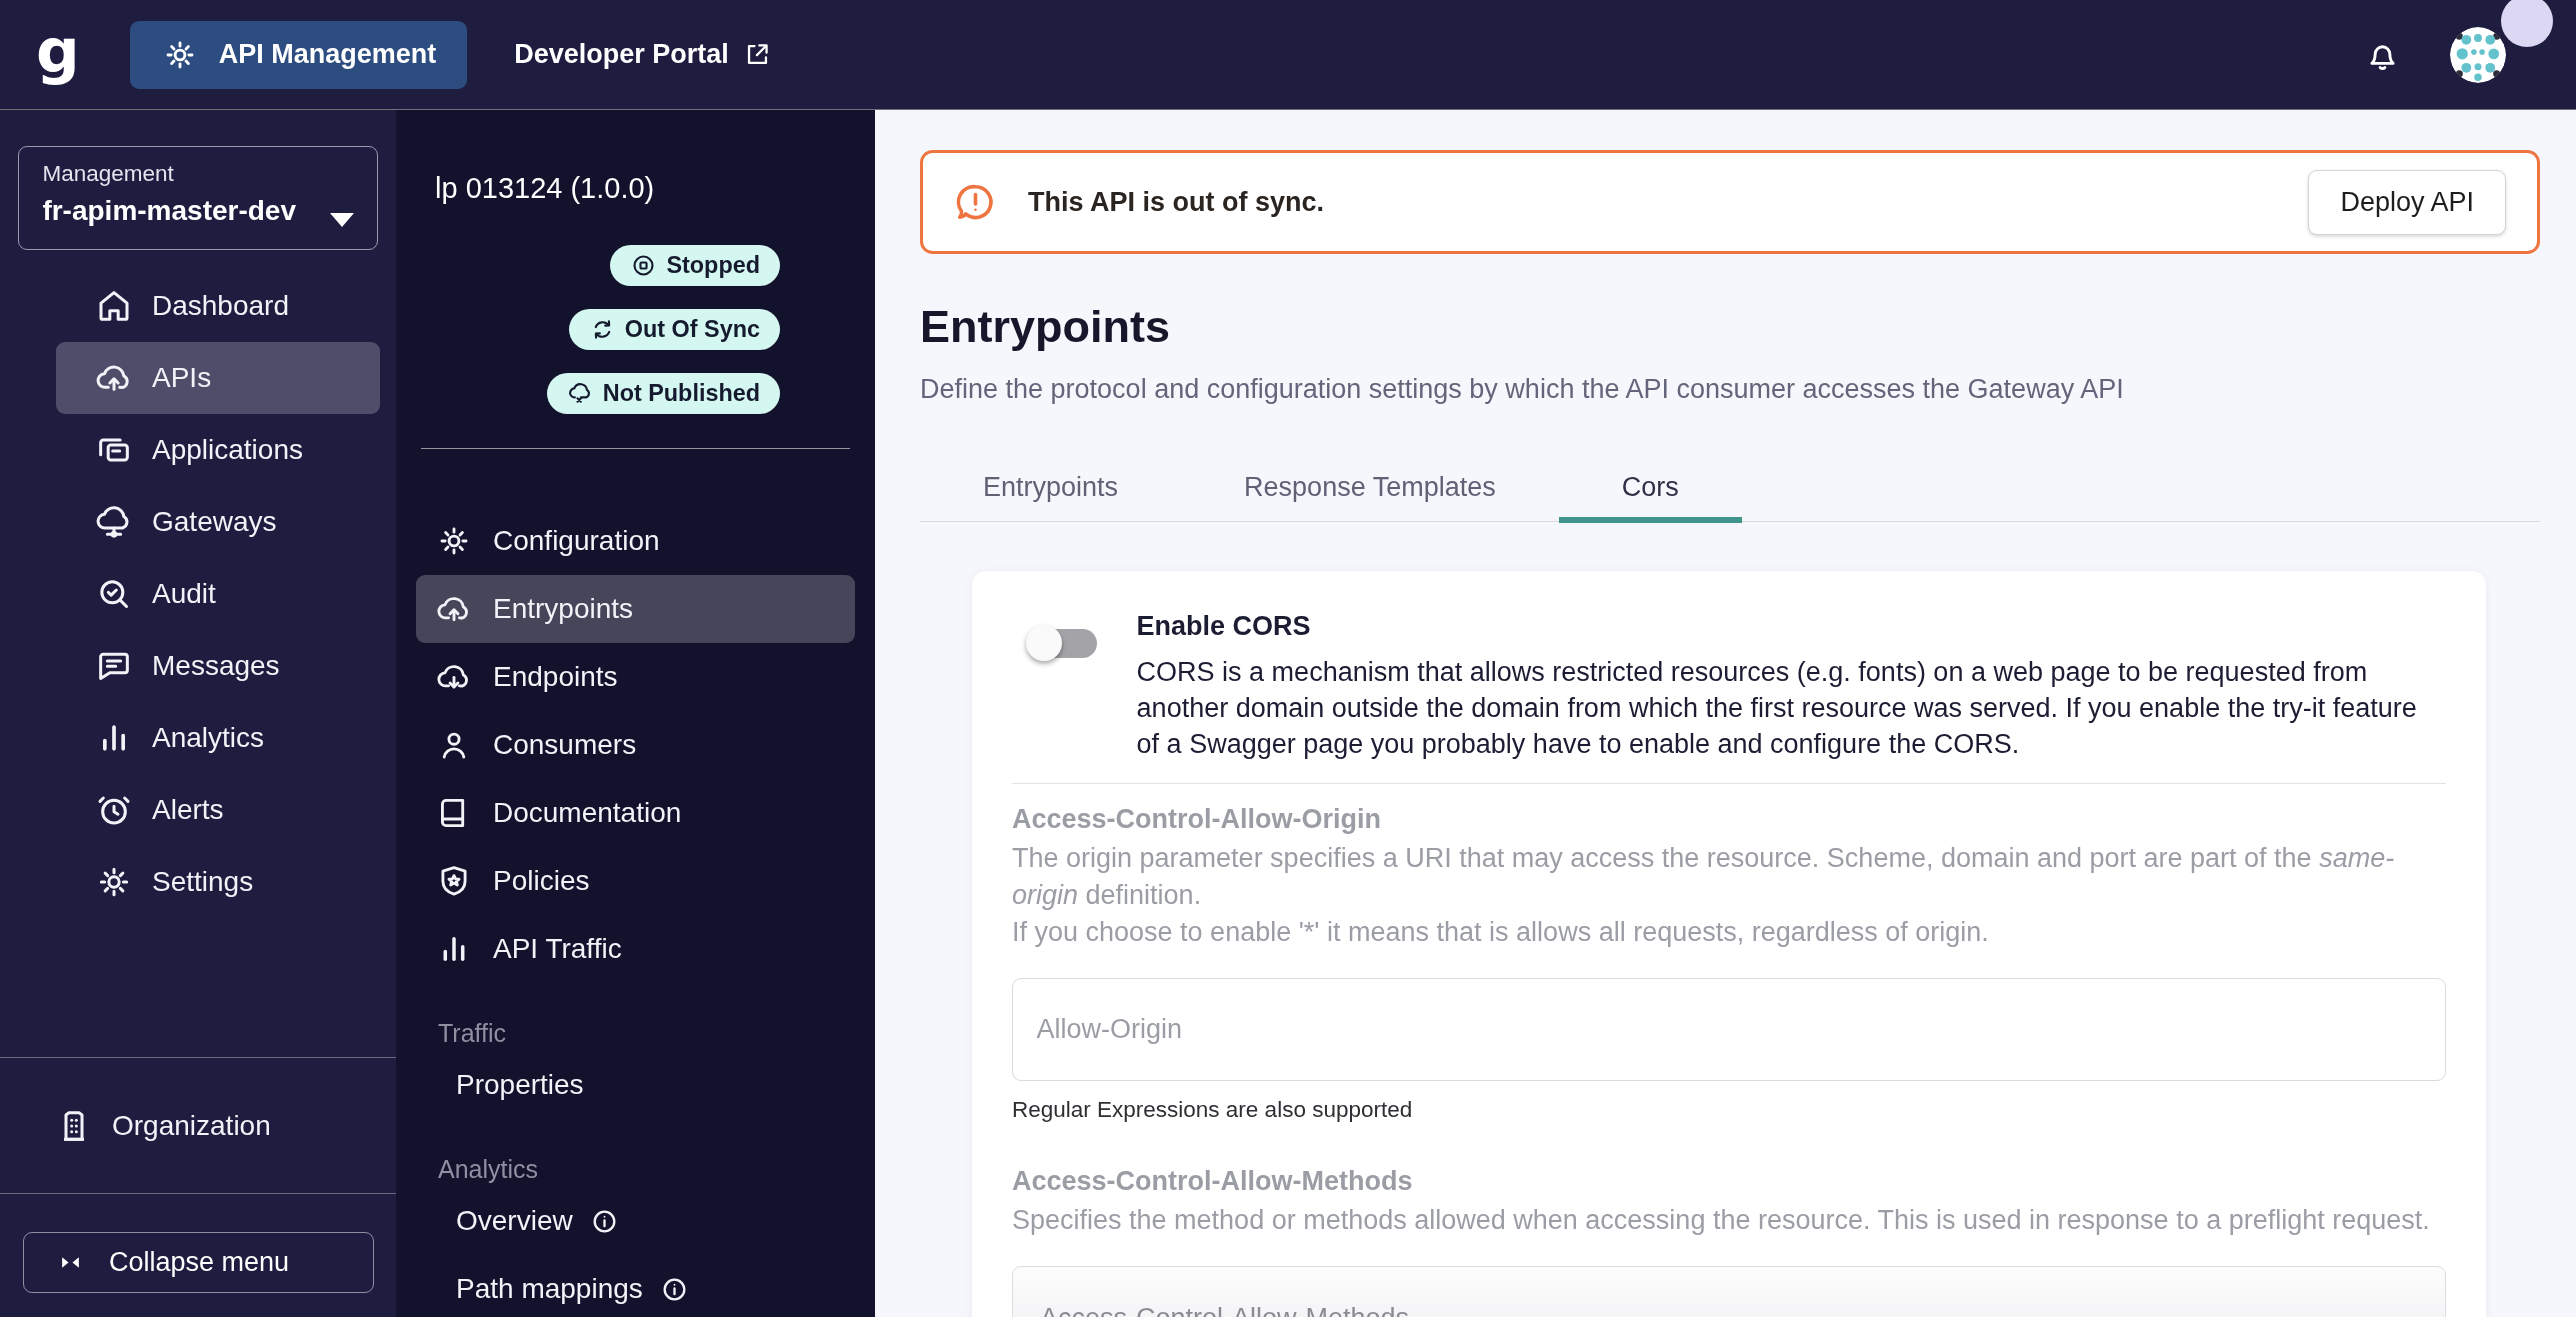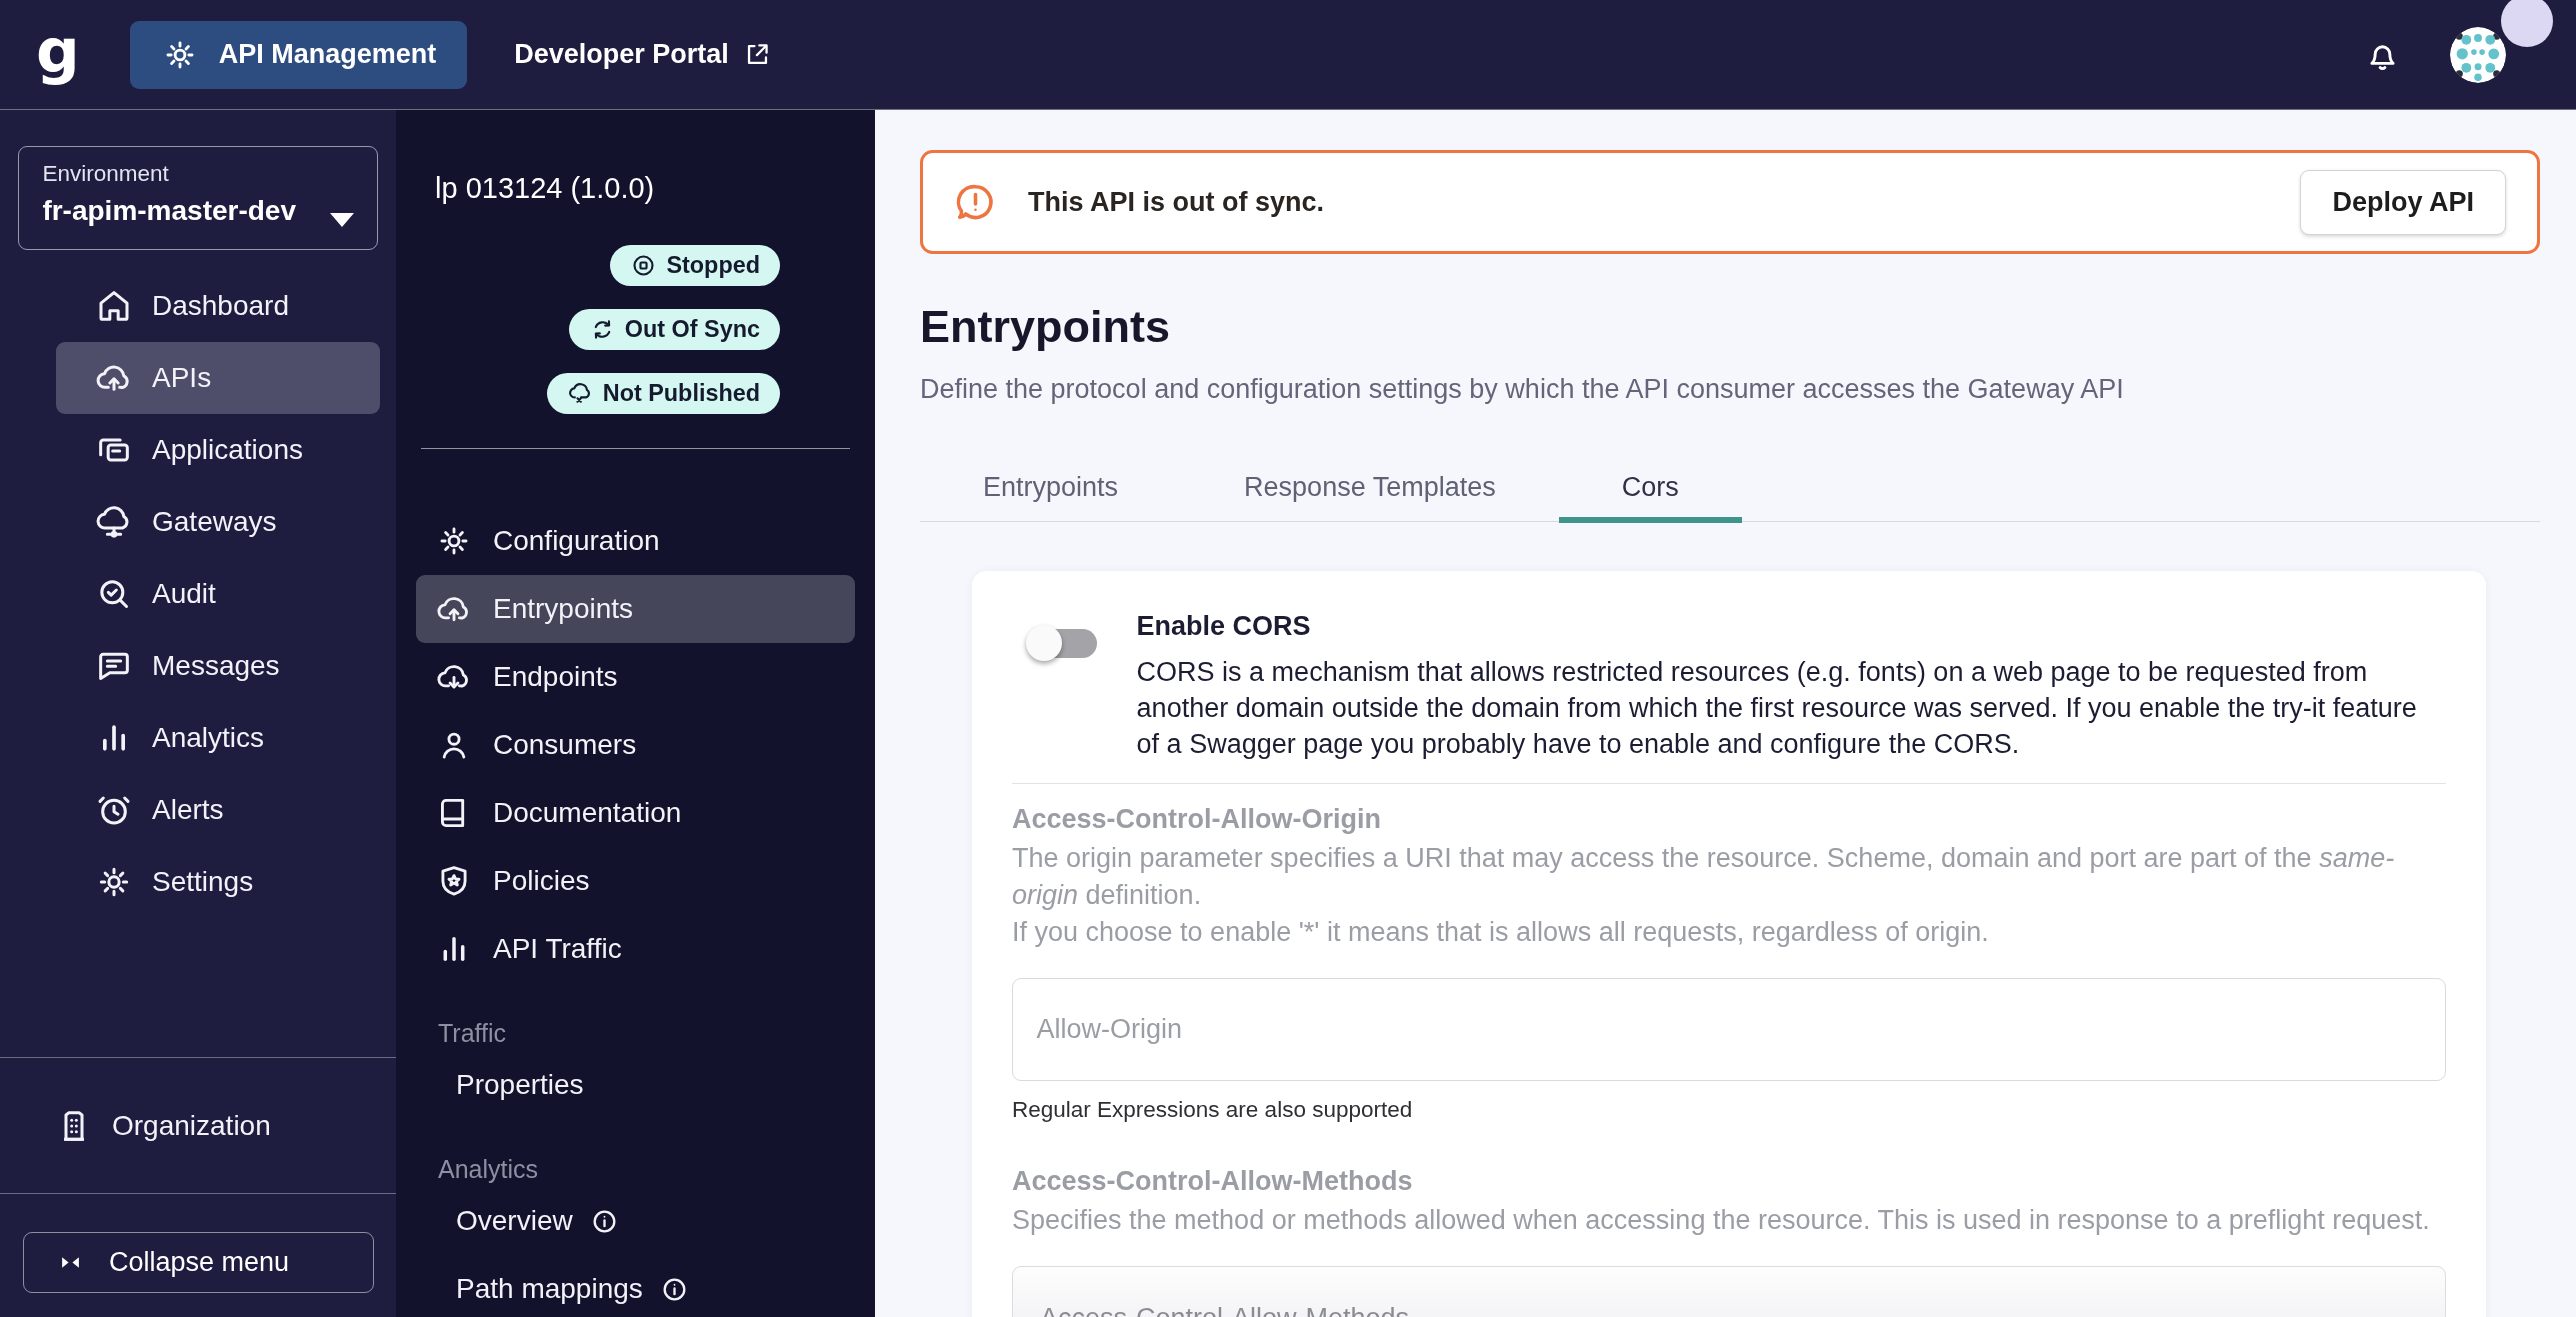--- a/index.html
+++ b/index.html
@@ -131,21 +131,21 @@
     height: 104px; background: #fff;
     border: 3.6px solid var(--banner-accent, #ee7440); border-radius: 12.6px;
     display: flex; align-items: center; padding: 0 31px;
   }
   .banner-icon { color: var(--banner-accent, #ee7440); }
   .banner-icon svg { width: 43px; height: 43px; }
   .banner-text { margin-left: 31px; font-size: 27px; font-weight: 700; color: #2b2521; }
   .deploy-btn {
     margin-left: auto; height: 65px; padding: 0 31px;
     background: #fff; border: 0.9px solid #d3d3d8; border-radius: 9px;
-    font-size: 27px; font-weight: 700; color: #1d1d1d; font-family: inherit;
+    font-size: 27px; font-weight: 400; color: #1d1d1d; font-family: inherit;
     box-shadow: 0 1.8px 3.6px rgba(0,0,0,0.14); cursor: pointer;
   }
   .page-title { margin-top: 47px; font-size: 45px; font-weight: 800; color: #17172b; }
   .page-subtitle { margin-top: 16px; font-size: 27px; line-height: 40px; color: #63657a; }
   .tabs { margin-top: 45px; display: flex; border-bottom: 1.8px solid #d8d9de; }
   .tab {
     height: 67px; padding: 0 63px; display: flex; align-items: center;
     font-size: 27px; font-weight: 500; color: #5f6175;
     position: relative; cursor: pointer;
   }
@@ -254,21 +254,21 @@
         </svg>
       </div>
     </div>
   </div>
 
   <div class="cols">
 
     <div class="sidebar">
 
       <div class="env-box">
-        <div class="env-label">Environment</div>
+        <div class="env-label">Management</div>
         <div class="env-row">
           <span class="env-value">fr-apim-master-dev</span>
           <span class="env-arrow"></span>
         </div>
       </div>
 
       <div class="nav-list">
 
         <div class="nav-item">
           <span>

